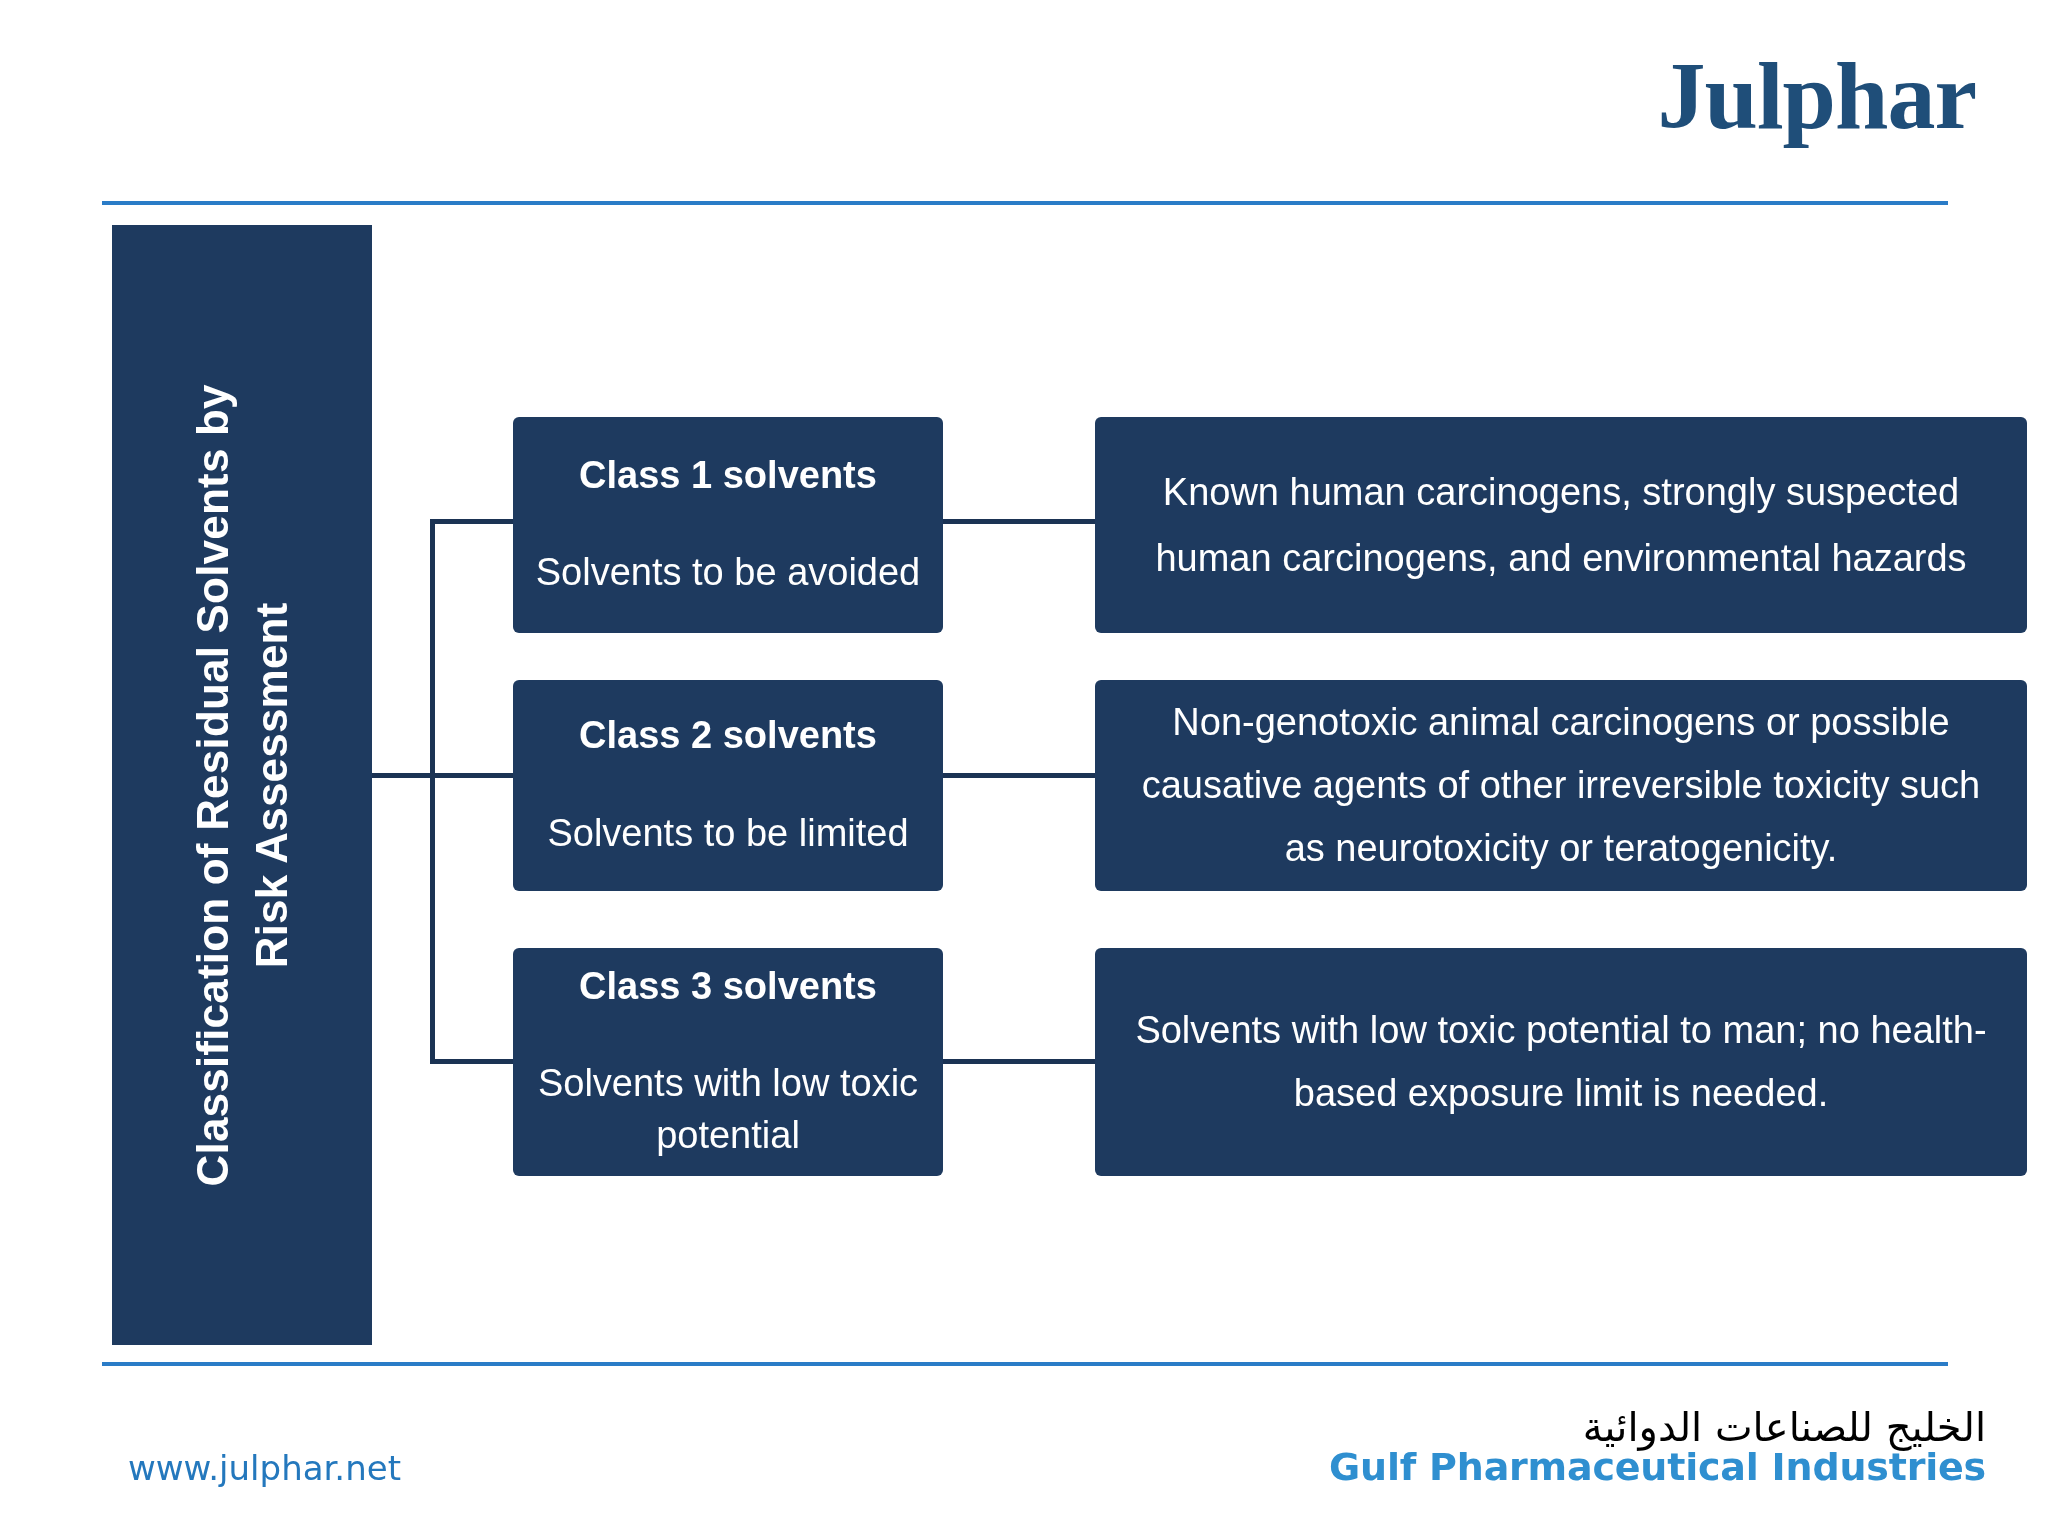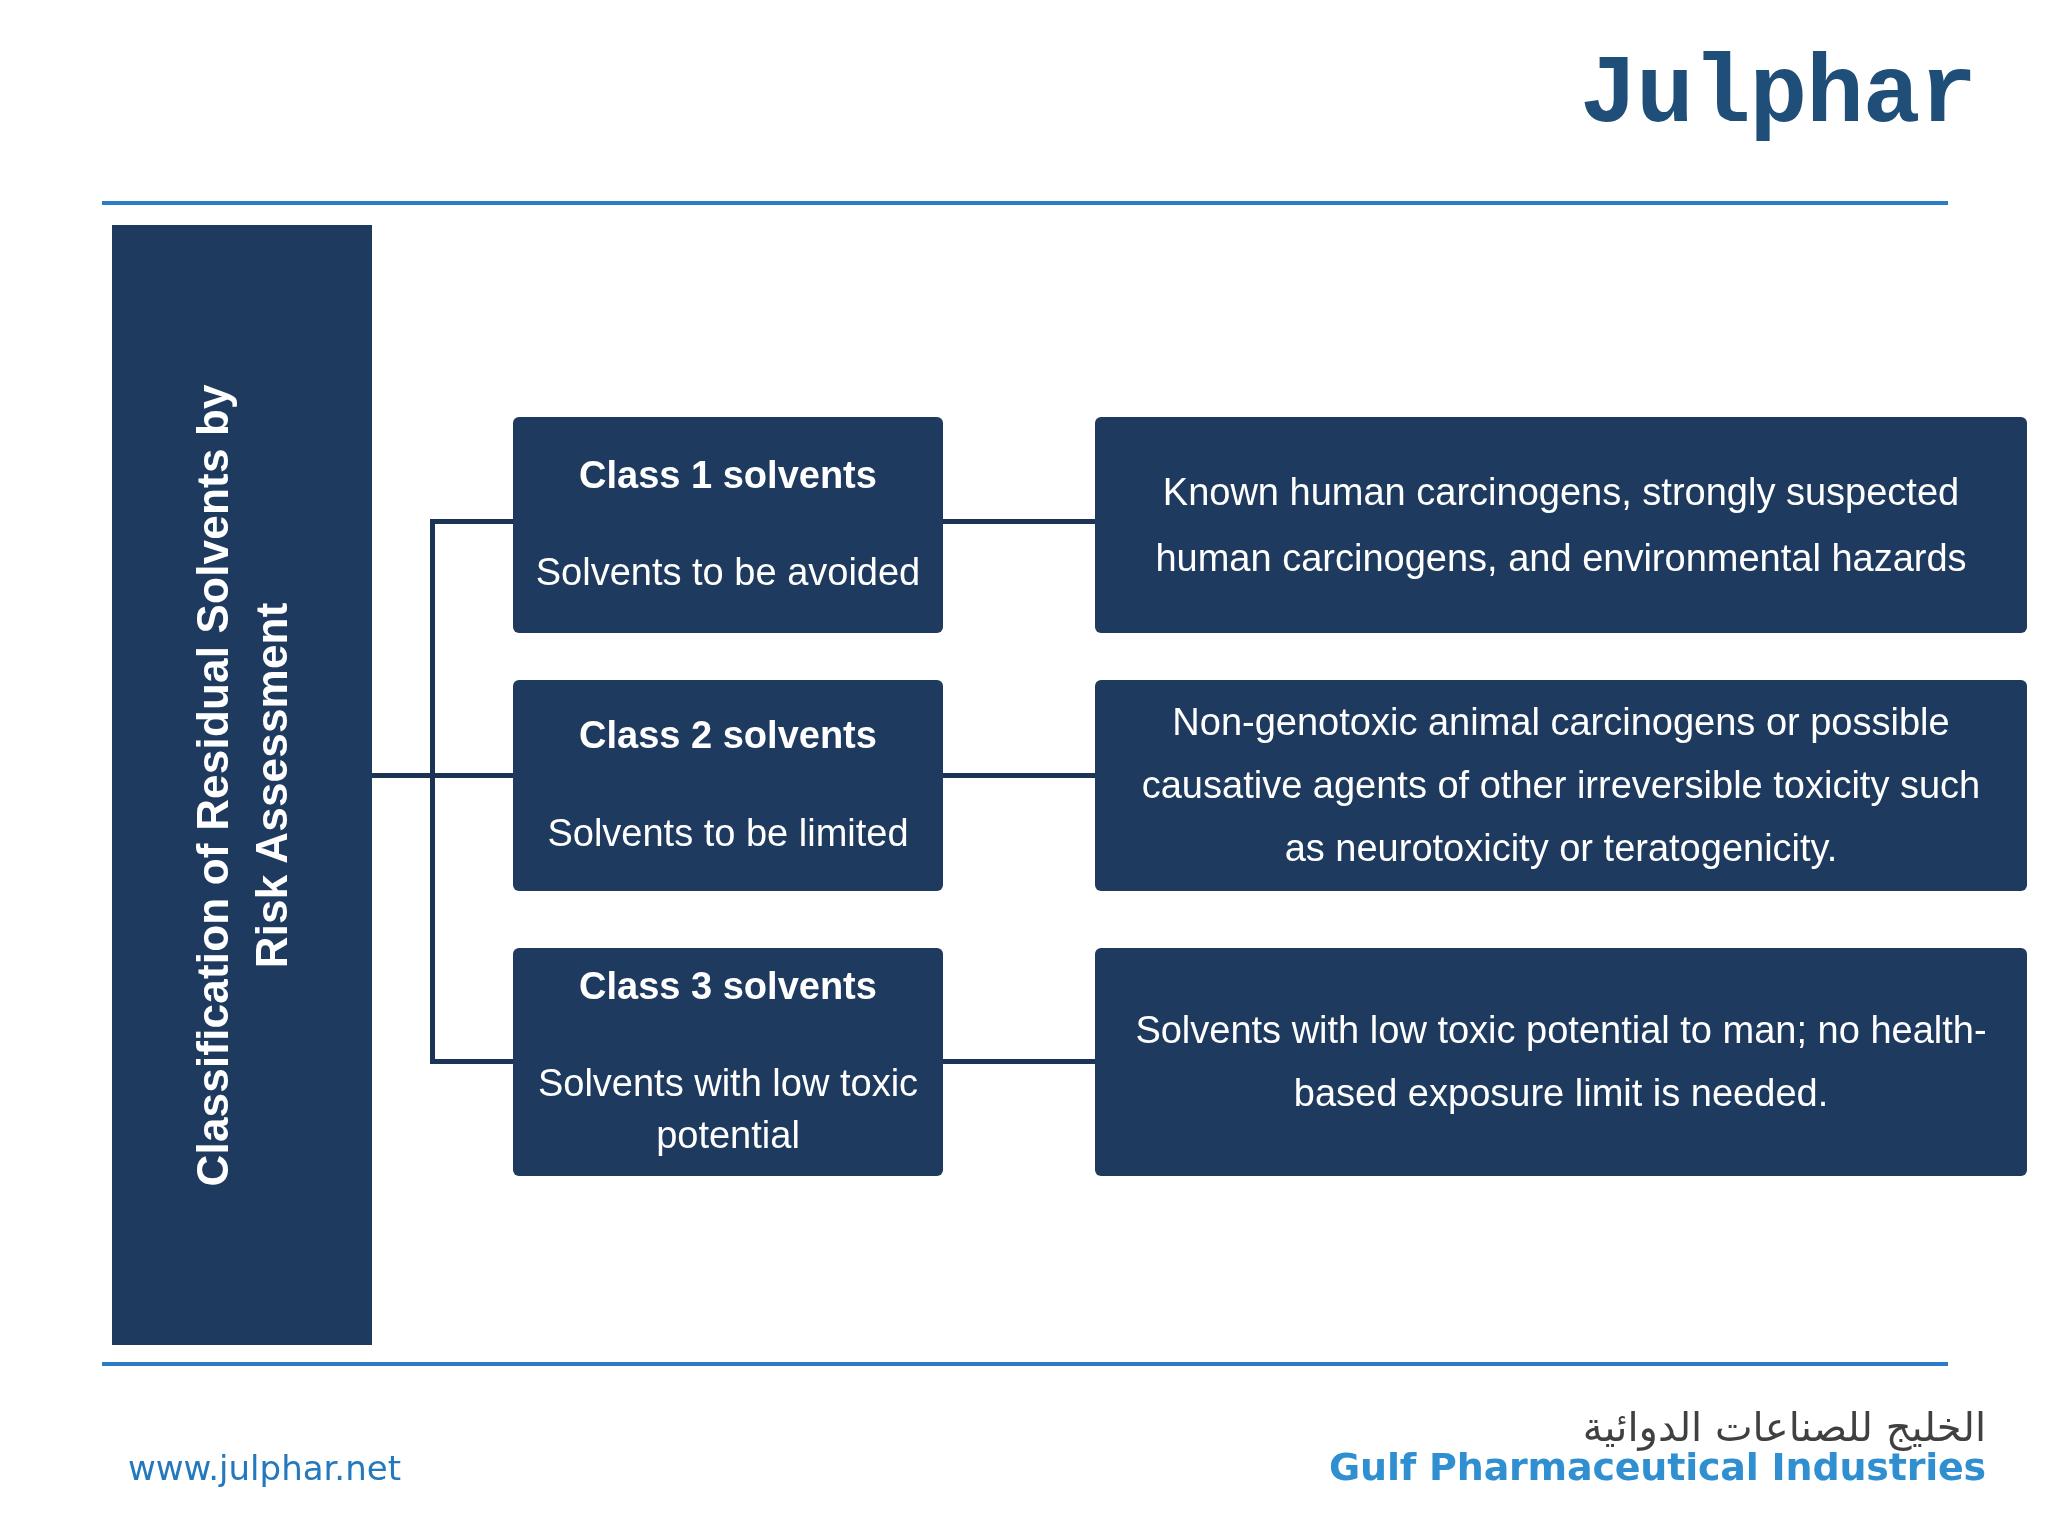--- a/index.html
+++ b/index.html
@@ -23,21 +23,21 @@
   
   .brand-logo {
     position: absolute;
     top: 48px;
     right: 72px;
     font-size: 96px;
     line-height: 1;
     font-weight: bold;
     letter-spacing: -1px;
     color: #1f4e79;
-    font-family: Liberation Mono, monospace;
+    font-family: Liberation Serif, serif;
   }
 
   
   .rule {
     position: absolute;
     left: 102px;
     width: 1846px;
     height: 4px;
     background: #2a7cc7;
   }
@@ -143,21 +143,21 @@
   }
   .footer-logo {
     position: absolute;
     right: 62px;
     top: 1406px;
     text-align: right;
     line-height: 1.05;
   }
   .footer-logo-ar {
     font-size: 40px;
-    color: #404040;
+    color: #000000;
     direction: rtl;
     letter-spacing: 2px;
     font-family: "DejaVu Sans", sans-serif;
   }
   .footer-logo-en {
     font-size: 38px;
     font-weight: bold;
     color: #2f8fd0;
     letter-spacing: -0.2px;
     font-family: "DejaVu Sans", sans-serif;

